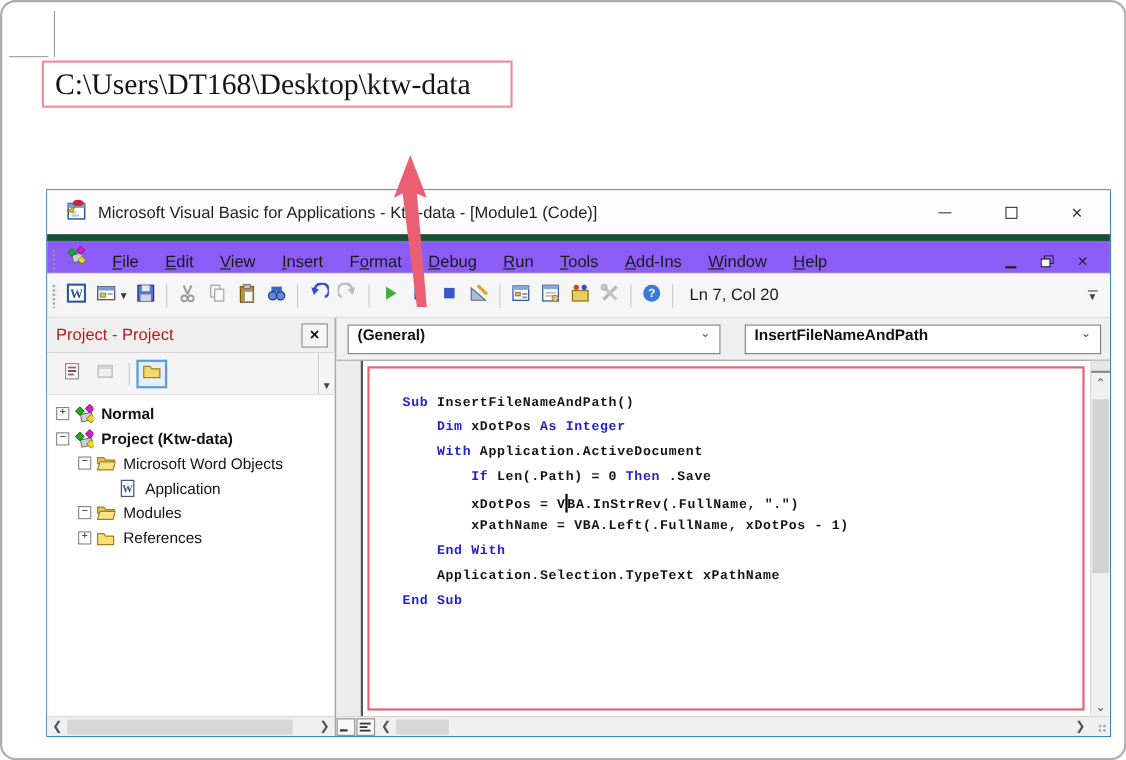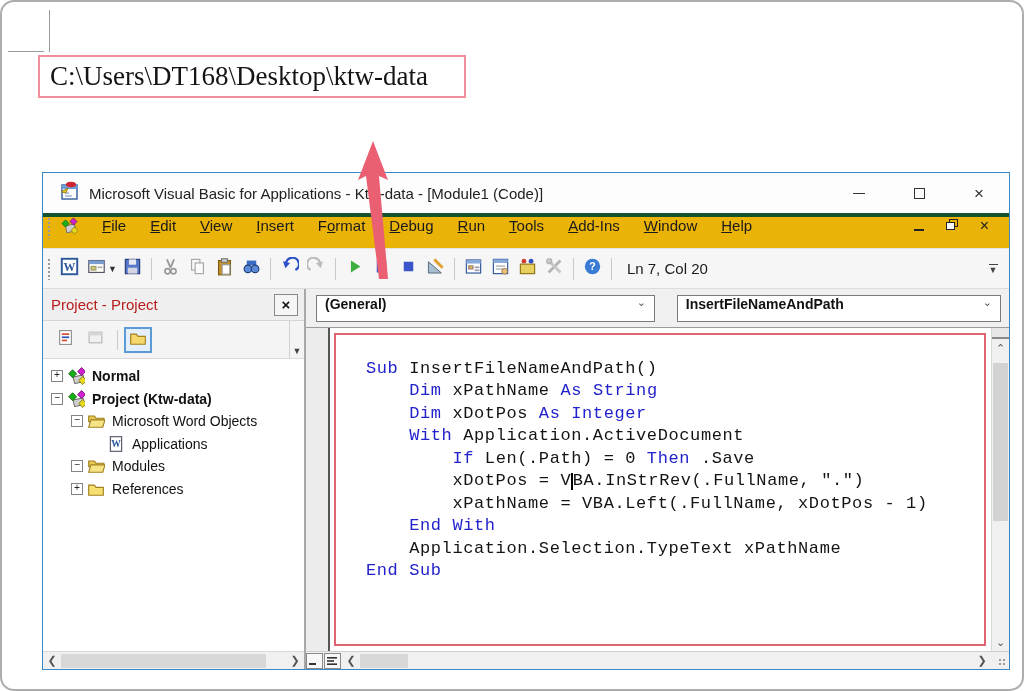--- a/index.html
+++ b/index.html
@@ -28,22 +28,22 @@
   }
   .titlebar{ height:40px; background:#fdfdfd; display:flex; align-items:center; flex:0 0 auto; }
   .titlebar .app-icon{ margin:0 8px 0 16px; }
   .titlebar .title-text{ font-size:15px; color:#222; white-space:nowrap; }
   .win-controls{ margin-left:auto; display:flex; height:100%; }
   .win-btn{ width:60px; height:100%; display:flex; align-items:center; justify-content:center; cursor:default; }
   .glyph-min{ width:12px; height:1px; background:#333; display:block; }
   .glyph-max{ width:11px; height:11px; border:1px solid #333; display:block; }
   .glyph-close{ font-size:17px; color:#333; line-height:1; }
   
-  .menubar{ height:36px; background:#eab308; border-top:4px solid #14532d; border-bottom:1px solid #e4e4e4;
-    display:flex; align-items:flex-start; flex:0 0 auto; }
+  .menubar{ height:36px; background:#8b5cf6; border-top:6px solid #14532d; border-bottom:1px solid #e4e4e4;
+    display:flex; align-items:flex-end; flex:0 0 auto; }
   .grip{ width:5px; height:22px; margin-left:4px; margin-right:4px;
     background-image:radial-gradient(#9a9a9a 1px, transparent 1.2px); background-size:4px 4px; }
   .menu-appicon{ margin:0 10px 0 4px; }
   .menu-item{ padding:4px 12px; font-size:15px; color:#1a1a1a; white-space:nowrap; }
   .menu-item u{ text-decoration:underline; }
   .mdi-controls{ margin-left:auto; display:flex; align-items:center; gap:22px; padding-right:20px; }
   .mdi-controls span{ font-size:14px; color:#222; }
   .mdi-min{ width:10px; height:2px; background:#222; display:block; margin-top:8px; }
   
   .toolbar{ height:40px; background:#f6f6f6; display:flex; align-items:center; flex:0 0 auto; border-bottom:1px solid #dcdcdc; }
@@ -85,21 +85,21 @@
   .dropdown-row{ height:38px; display:flex; align-items:center; padding:0 8px 0 10px; gap:22px; flex:0 0 auto; }
   .dropdown{ height:27px; background:#fff; border:1px solid #7a7a7a; display:flex; align-items:flex-start;
     padding:0 8px; font-size:14px; font-weight:bold; color:#111; }
   .dropdown .dd-caret{ margin-left:auto; font-size:11px; color:#555; font-weight:normal; }
   .dd-left{ width:345px; }
   .dd-right{ width:330px; }
   .code-region{ position:relative; flex:1 1 auto; background:#fff; border-top:1px solid #9a9a9a; min-height:0; }
   .code-margin{ position:absolute; left:0; top:0; bottom:0; width:24px; background:#ececec; border-right:2px solid #555; }
   .code-redbox{ position:absolute; left:28px; top:5px; right:23px; bottom:5px; border:2px solid #e06573; }
   .code-text{ position:absolute; left:60px; top:8px; right:46px; bottom:8px; overflow:hidden;
-    font-family:"Liberation Mono", monospace; font-size:17px; letter-spacing:0.6px; color:#141414; }
+    font-family:"Liberation Mono", monospace; font-size:12px; letter-spacing:0.6px; color:#141414;font-weight:bold; }
   .code-line{ height:22.5px; white-space:pre; }
   .kw{ color:#2222cc; }
   .caret{ display:inline-block; width:1.5px; height:17px; background:#000; vertical-align:text-bottom; }
   .vscroll{ position:absolute; right:0; top:0; bottom:0; width:18px; background:#f0f0f0; border-left:1px solid #d8d8d8;
     display:flex; flex-direction:column; align-items:center; }
   .split-box{ width:100%; height:11px; background:#e7e7e7; border-bottom:2px solid #8a8a8a; }
   .vs-btn{ height:18px; width:100%; display:flex; align-items:center; justify-content:center; font-size:11px; color:#555; }
   .vs-track{ flex:1 1 auto; width:100%; position:relative; }
   .vs-thumb{ position:absolute; left:1px; right:1px; top:6px; height:158px; background:#d2d2d2; }
   .code-bottombar{ height:18px; background:#f0f0f0; display:flex; align-items:center; flex:0 0 auto; border-top:1px solid #cfcfcf; }
@@ -383,21 +383,21 @@
               <span class="tree-label">Microsoft Word Objects</span>
             </div>
             <div class="tree-row" style="padding-left: 48px;">
               <span class="expand-spacer"></span>
               <span class="tree-icon">
                 <svg width="18" height="18" viewBox="0 0 16 16">
                   <rect x="3" y="1.5" width="10" height="13" fill="#fff" stroke="#556"></rect>
                   <text x="8" y="11" font-size="8.5" font-weight="bold" fill="#2b579a" text-anchor="middle" font-family="Liberation Serif,serif">W</text>
                 </svg>
               </span>
-              <span class="tree-label">Applications</span>
+              <span class="tree-label">Application</span>
             </div>
             <div class="tree-row" style="padding-left: 28px;">
               <span class="expand-box">−</span>
               <span class="tree-icon">
                 <svg width="18" height="18" viewBox="0 0 16 16">
                   <path d="M1.5 3.5 h5 l1.5 2 h7 v3 h-13.5 z" fill="#e8c850" stroke="#a08020"></path>
                   <path d="M1.5 13.5 L3.5 7 h12.5 l-2 6.5 z" fill="#f7e487" stroke="#a08020"></path>
                 </svg>
               </span>
               <span class="tree-label">Modules</span>
@@ -430,21 +430,20 @@
             <span class="dd-caret">⌄</span>
           </div>
         </div>
 
         <div class="code-region">
           <div class="code-margin"></div>
           <div class="code-redbox"></div>
           <div class="code-text" id="code-text">
               <div class="code-line">&nbsp;</div>
               <div class="code-line"><span class="kw">Sub</span><span> InsertFileNameAndPath()</span></div>
-              <div class="code-line"><span>    </span><span class="kw">Dim</span><span> xPathName </span><span class="kw">As</span><span> </span><span class="kw">String</span></div>
               <div class="code-line"><span>    </span><span class="kw">Dim</span><span> xDotPos </span><span class="kw">As</span><span> </span><span class="kw">Integer</span></div>
               <div class="code-line"><span>    </span><span class="kw">With</span><span> Application.ActiveDocument</span></div>
               <div class="code-line"><span>        </span><span class="kw">If</span><span> Len(.Path) = 0 </span><span class="kw">Then</span><span> .Save</span></div>
               <div class="code-line"><span>        xDotPos = V</span><span class="caret"></span><span>BA.InStrRev(.FullName, ".")</span></div>
               <div class="code-line"><span>        xPathName = VBA.Left(.FullName, xDotPos - 1)</span></div>
               <div class="code-line"><span>    </span><span class="kw">End</span><span> </span><span class="kw">With</span></div>
               <div class="code-line"><span>    Application.Selection.TypeText xPathName</span></div>
               <div class="code-line"><span class="kw">End</span><span> </span><span class="kw">Sub</span></div>
             </div>
           <div class="vscroll">

